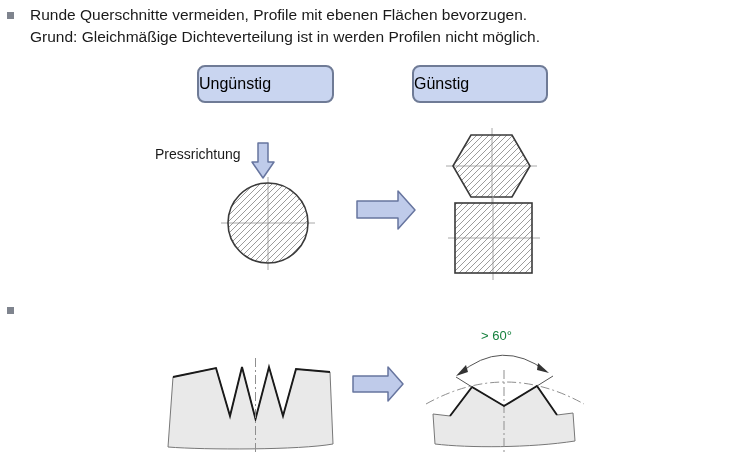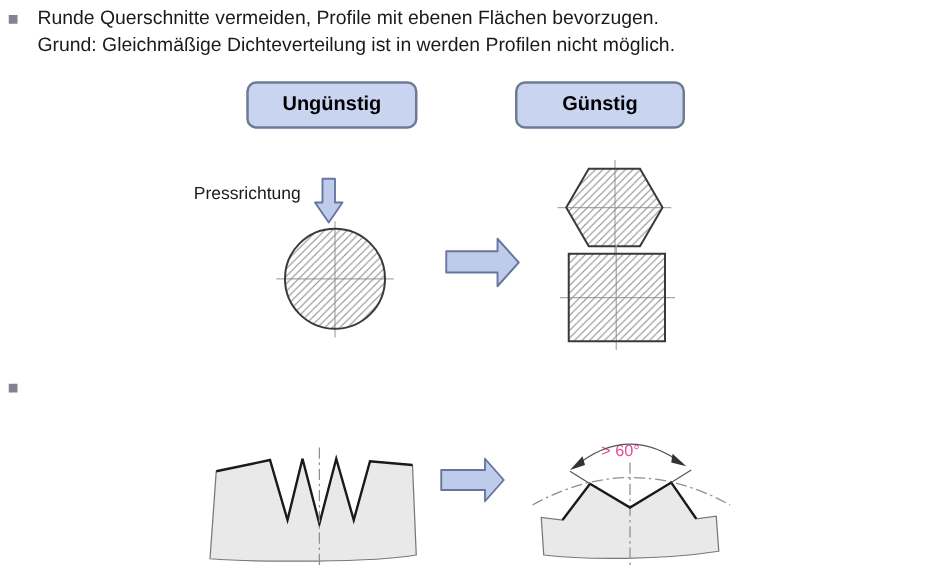--- a/index.html
+++ b/index.html
@@ -11,28 +11,28 @@
   .bullet-sq {
     position:absolute; width:7px; height:7px; background:var(--bullet,#7f848e);
   }
   .bullet-text {
     position:absolute; left:30px; font-size:15.5px; line-height:21.5px;
     color:var(--text,#1a1a1a); white-space:nowrap;
   }
   .chip {
     position:absolute; height:34px; background:var(--box-fill,#c9d5f0);
     border:2px solid var(--box-border,#6f7b96); border-radius:8px;
-    display:flex; align-items:center; justify-content:center;
-    font-weight:bold; font-size:16px; color:#000;
+    display:flex; align-items:center; justify-content:flex-start;
+    font-weight:normal; font-size:16px; color:#000;
   }
   .small-label {
     position:absolute; font-size:14px; color:var(--text,#1a1a1a); white-space:nowrap;
   }
   .angle-label {
-    position:absolute; font-size:13px; color:#ec4899; white-space:nowrap;margin-top:25px;
+    position:absolute; font-size:13px; color:#15803d; white-space:nowrap;
   }
   svg.overlay { position:absolute; left:0; top:0; }
   .hatched { fill:url(#hatch); stroke:var(--outline,#3a3a3a); stroke-width:1.6px; }
   .centerline { stroke:var(--centerline,#a8a8a8); stroke-width:1px; }
   .centerline-dash { stroke:#8f8f8f; stroke-width:1px; stroke-dasharray:9 3 2 3; fill:none; }
   .block-arrow { fill:var(--arrow-fill,#bfcbea); stroke:var(--arrow-border,#67759f); stroke-width:1.5px; stroke-linejoin:round; }
   .shape-body { fill:var(--shape-fill,#e9e9e9); stroke:#787878; stroke-width:1px; }
   .tooth-edge { fill:none; stroke:#1a1a1a; stroke-width:1.9px; stroke-linejoin:miter; }
   .thin-line { fill:none; stroke:#555; stroke-width:1px; }
   .arrowhead { fill:#333; stroke:none; }

